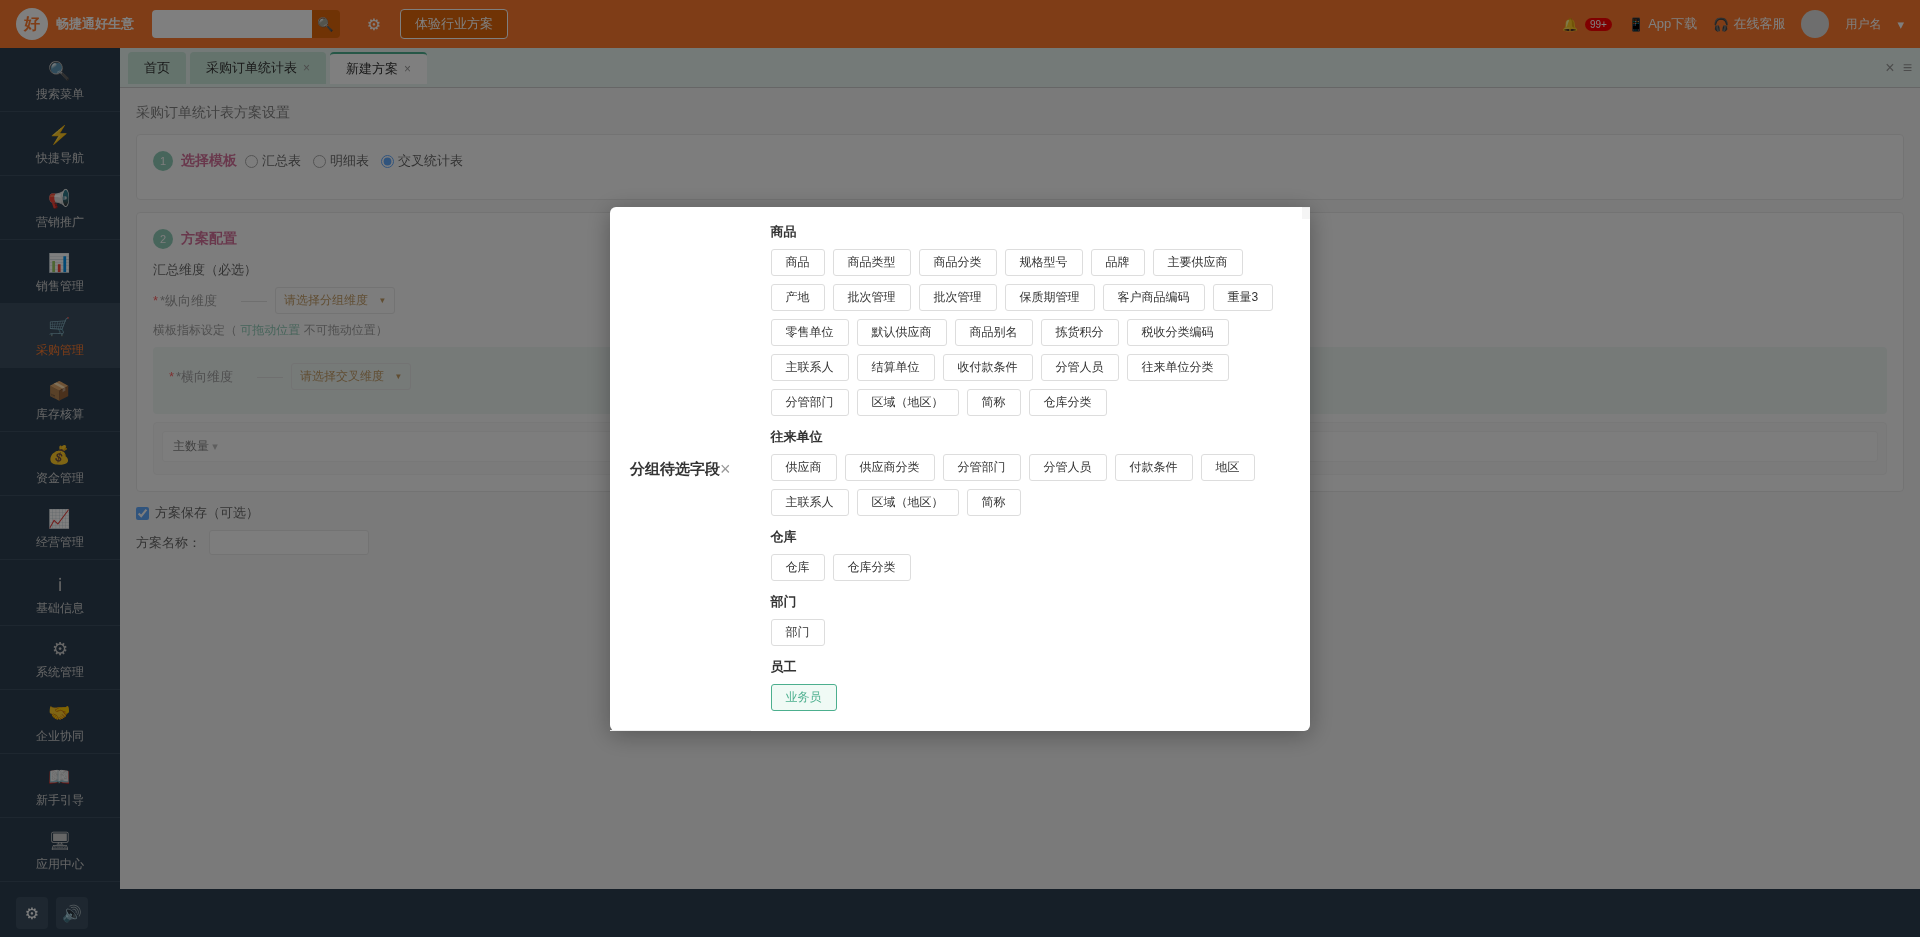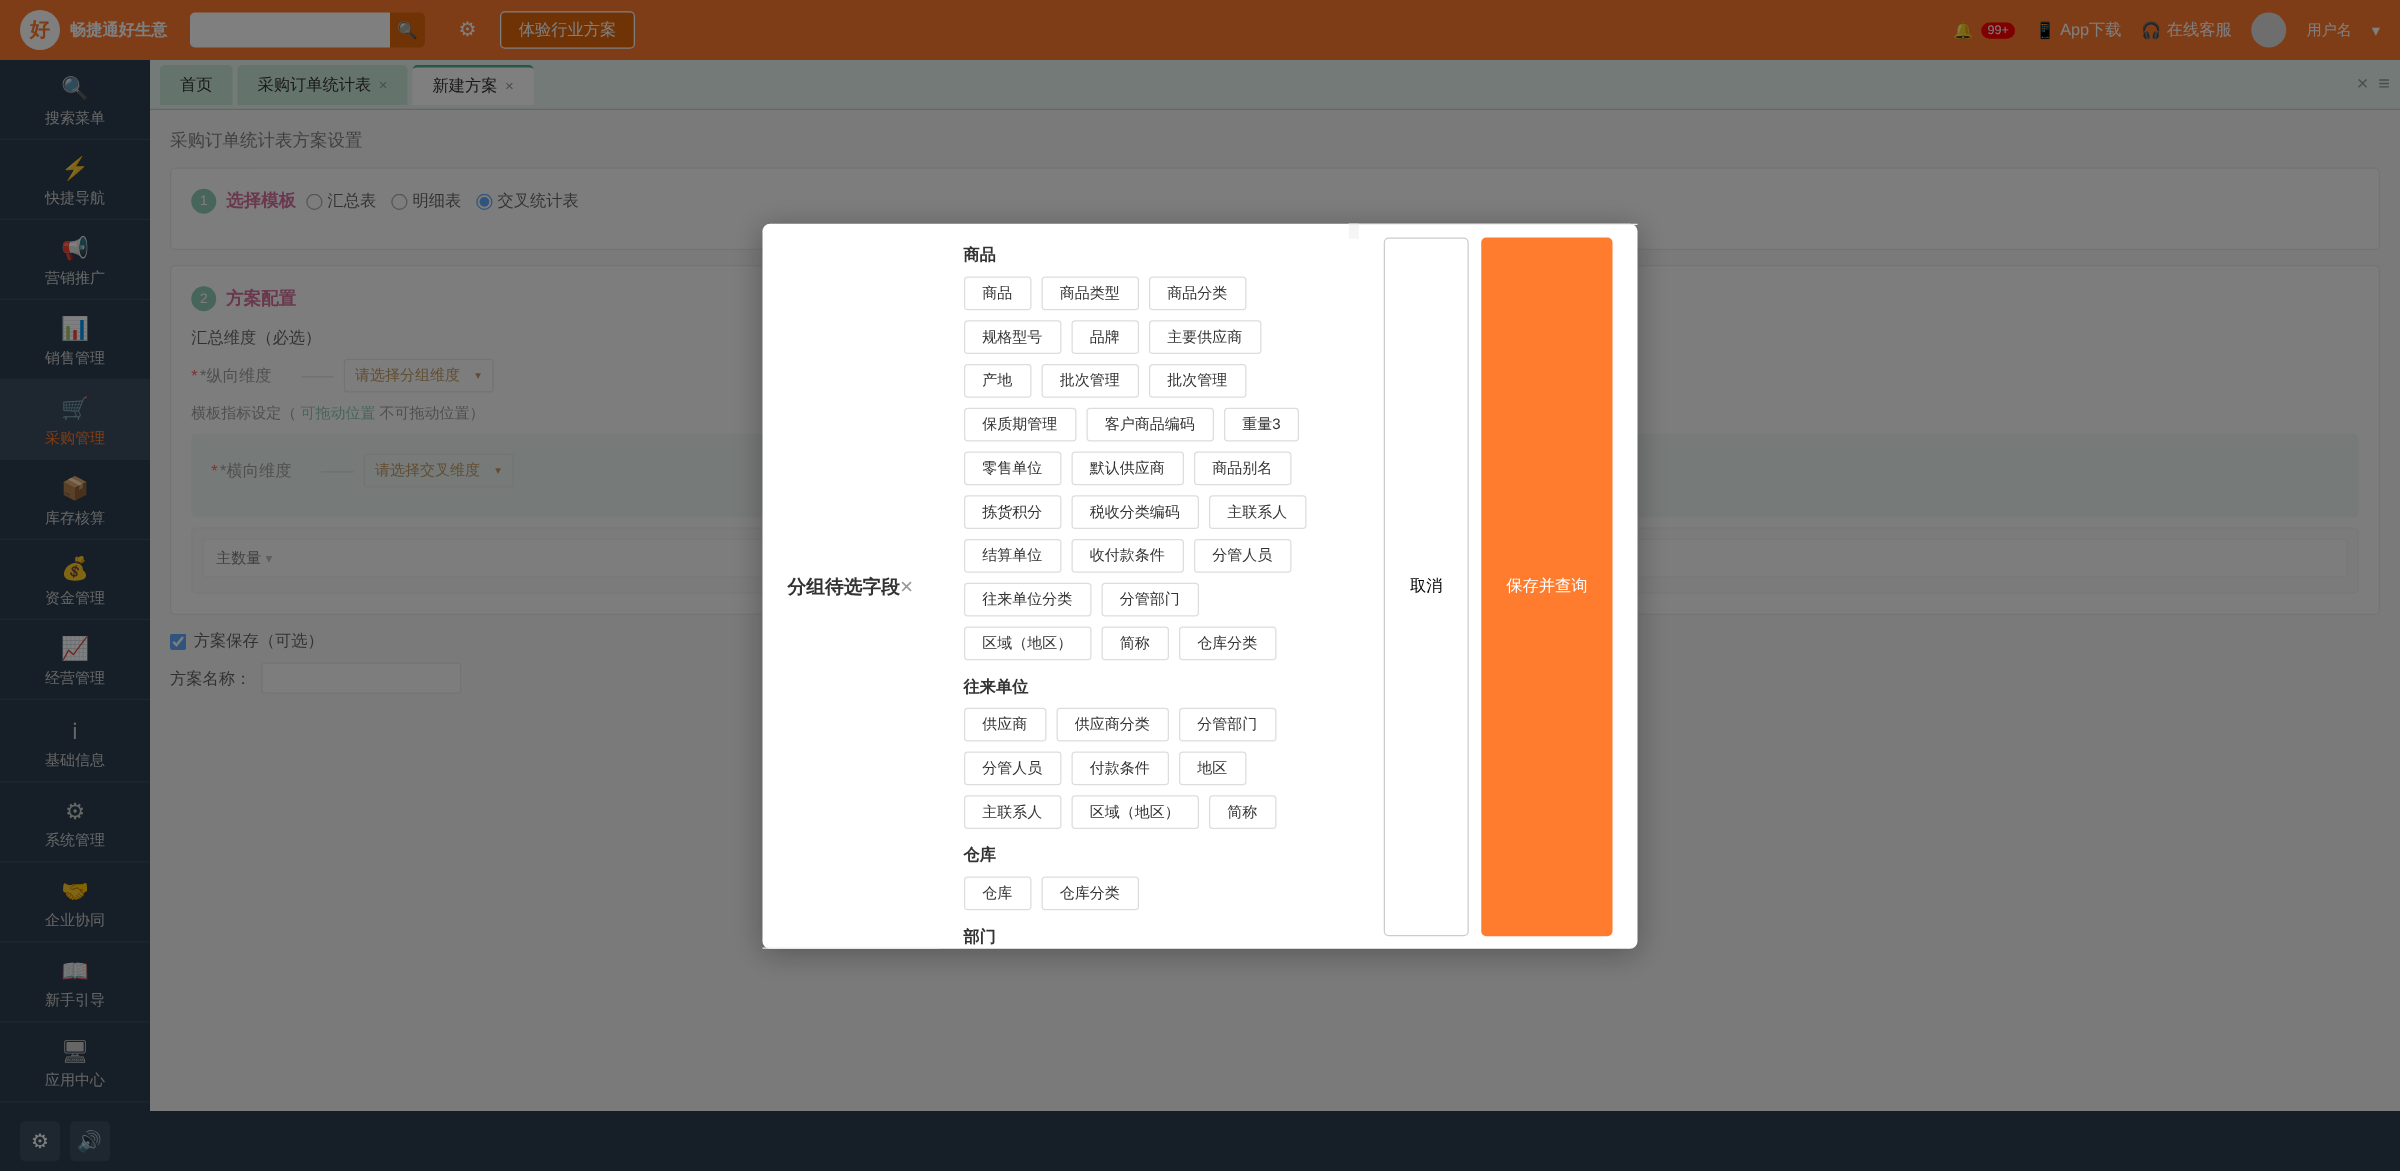--- a/index.html
+++ b/index.html
@@ -646,24 +646,20 @@
       </div>
 
     </div>
 
     <div class="modal-hscroll">
       <div style="width:100%; height:6px; background:#ddd; border-radius:3px; position:relative;">
         <div style="width:60%; height:6px; background:#bbb; border-radius:3px; position:absolute; left:0;"></div>
       </div>
     </div>
 
-    <div class="modal-footer">
-      <button class="btn-cancel">取消</button>
-      <button class="btn-primary">保存并查询</button>
-    </div>
   </div>
 </div>
 
 <div class="bottom-footer">
   <div class="footer-btn">
     <span>⚙</span>
   </div>
   <div class="footer-btn">
     <span>🔊</span>
   </div>

